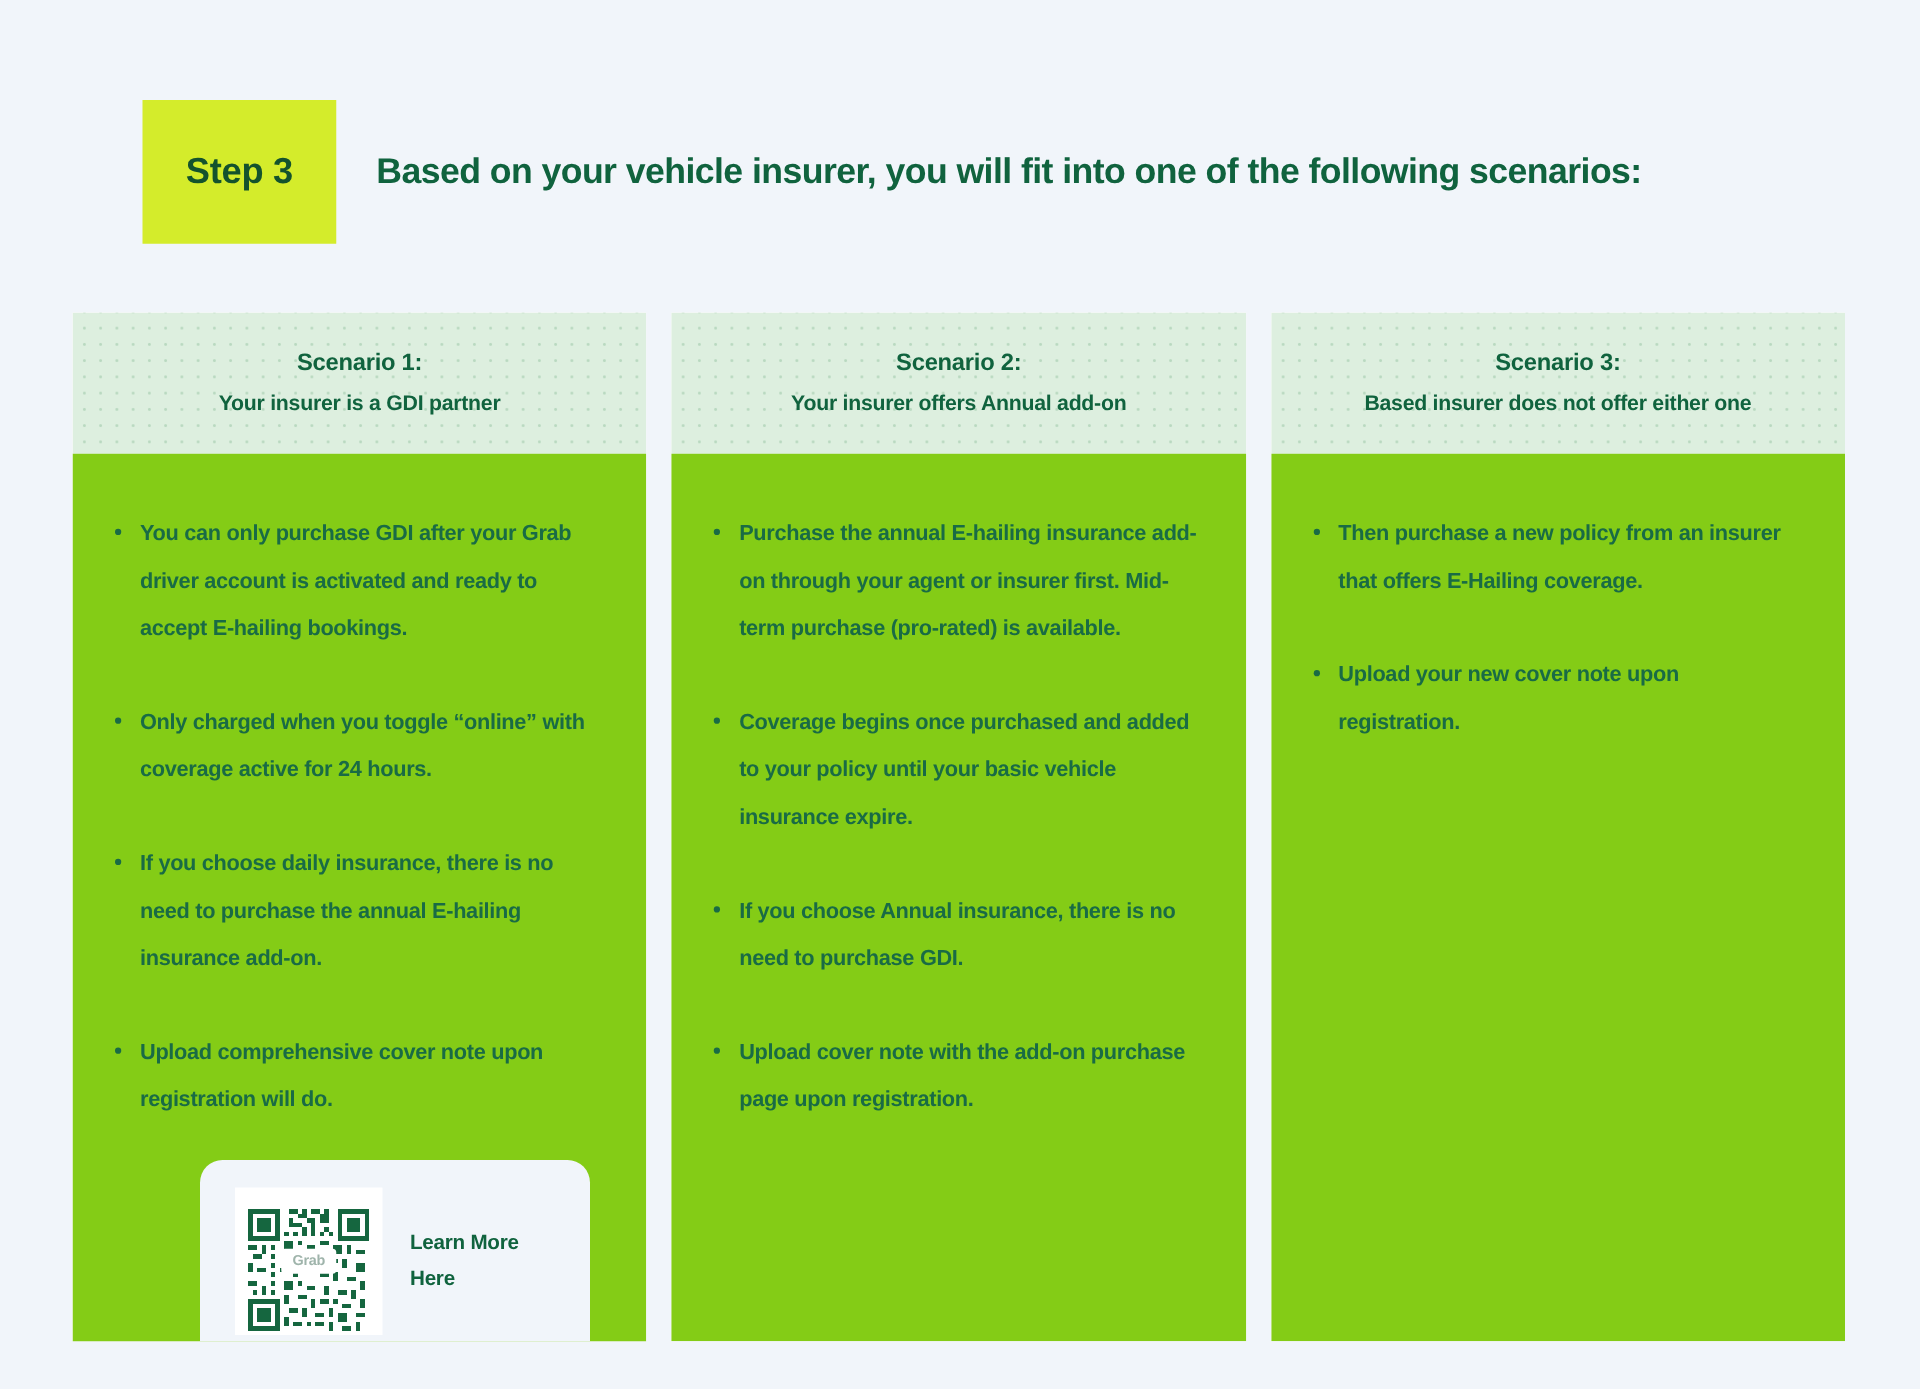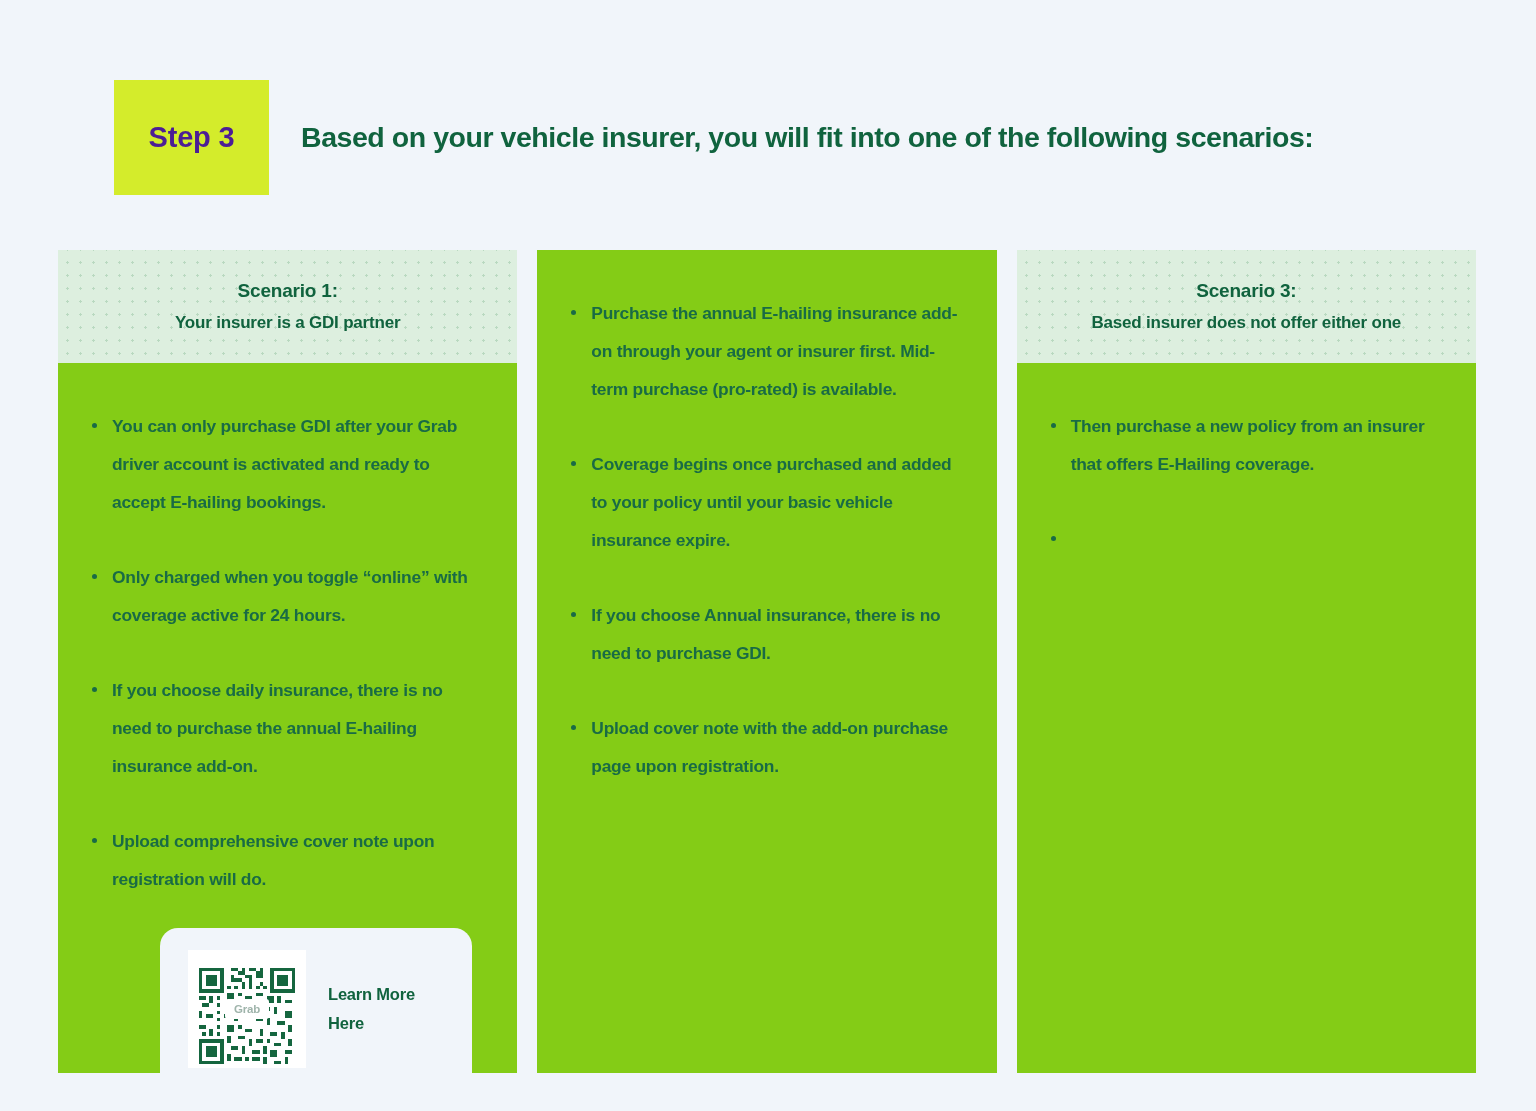--- a/index.html
+++ b/index.html
@@ -39,21 +39,21 @@
     background: #d4ec2b;
     display: flex;
     align-items: center;
     justify-content: center;
     flex: none;
   }
 
   .step-badge-label {
     font-size: 29px;
     font-weight: bold;
-    color: #4c1d95;
+    color: #14532d;
     letter-spacing: -0.2px;
   }
 
   .header-title {
     margin-left: 32px;
     font-size: 28.5px;
     font-weight: bold;
     color: #10633e;
     letter-spacing: -0.45px;
     white-space: nowrap;
@@ -336,20 +336,24 @@
               </g>
             </svg>
             <span class="qr-logo">Grab</span>
           </div>
           <div class="qr-caption">Learn More Here</div>
         </div>
       </div>
     </div>
 
     <div class="column">
+      <div class="column-header">
+        <div class="column-title">Scenario 2:</div>
+        <div class="column-subtitle">Your insurer offers Annual add-on</div>
+      </div>
       <div class="column-body">
         <ul class="bullet-list">
           <li class="bullet-item">
             <span class="dot"></span>
             <span>Purchase the annual E-hailing insurance add-on through your agent or insurer first. Mid-term purchase (pro-rated) is available.</span>
           </li>
           <li class="bullet-item">
             <span class="dot"></span>
             <span>Coverage begins once purchased and added to your policy until your basic vehicle insurance expire.</span>
           </li>
@@ -371,19 +375,20 @@
         <div class="column-subtitle">Based insurer does not offer either one</div>
       </div>
       <div class="column-body">
         <ul class="bullet-list">
           <li class="bullet-item">
             <span class="dot"></span>
             <span>Then purchase a new policy from an insurer that offers E-Hailing coverage.</span>
           </li>
           <li class="bullet-item">
             <span class="dot"></span>
+            <span>Upload your new cover note upon registration.</span>
           </li>
         </ul>
       </div>
     </div>
 
   </div>
 </div>
 
 </body></html>

